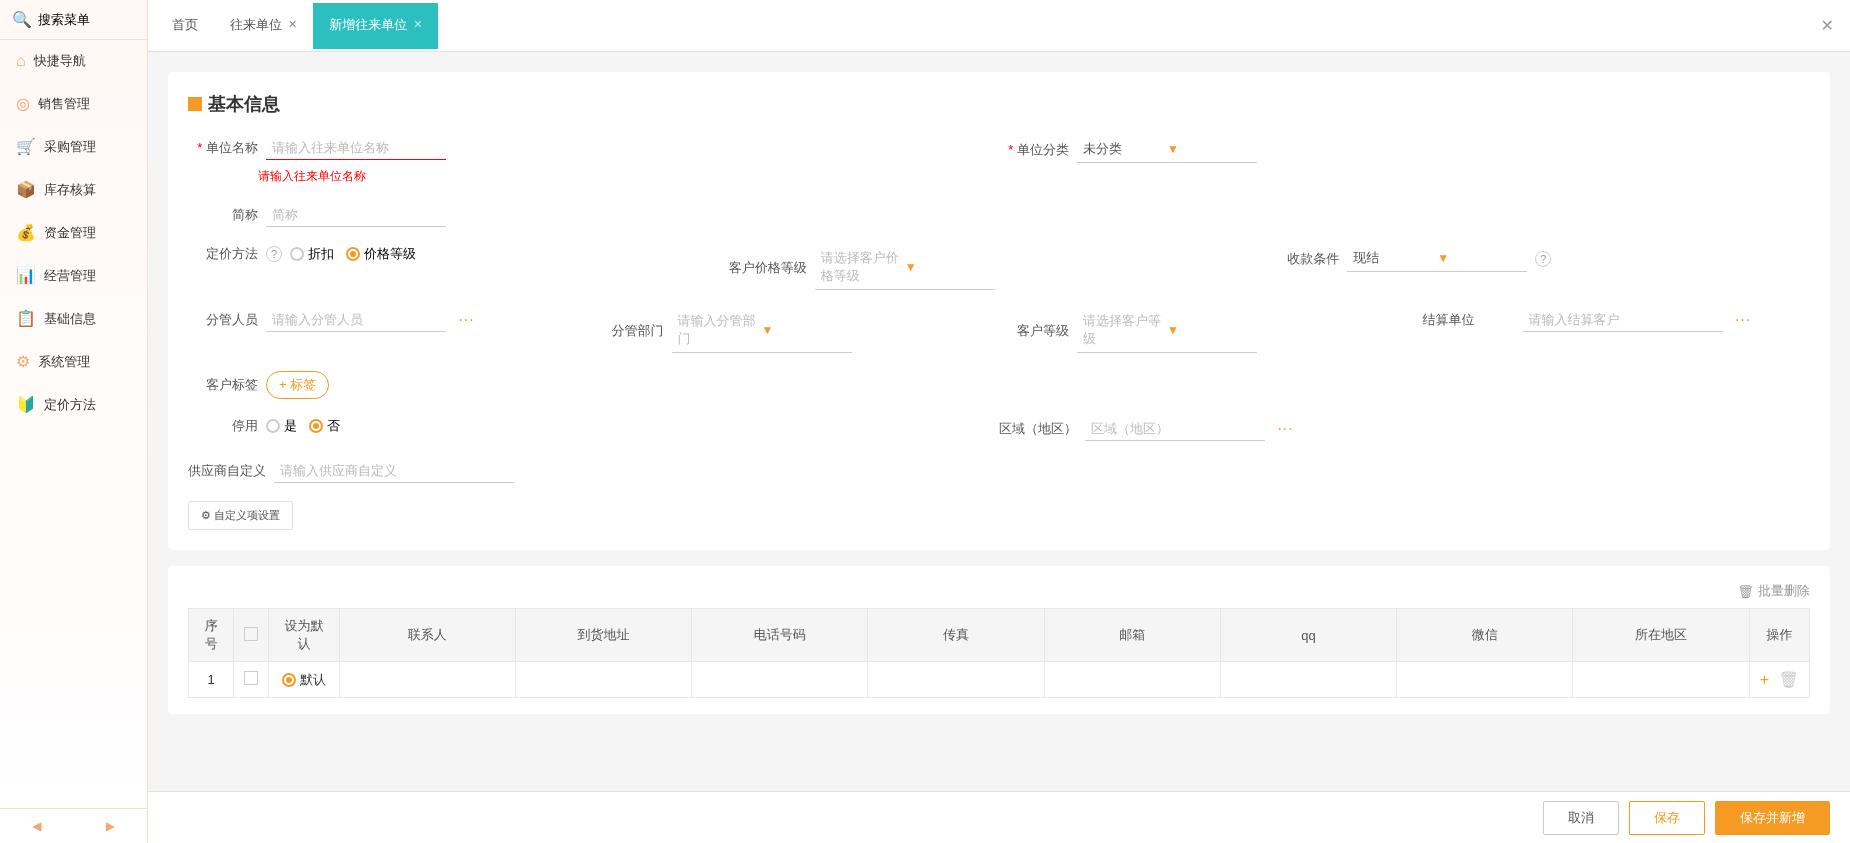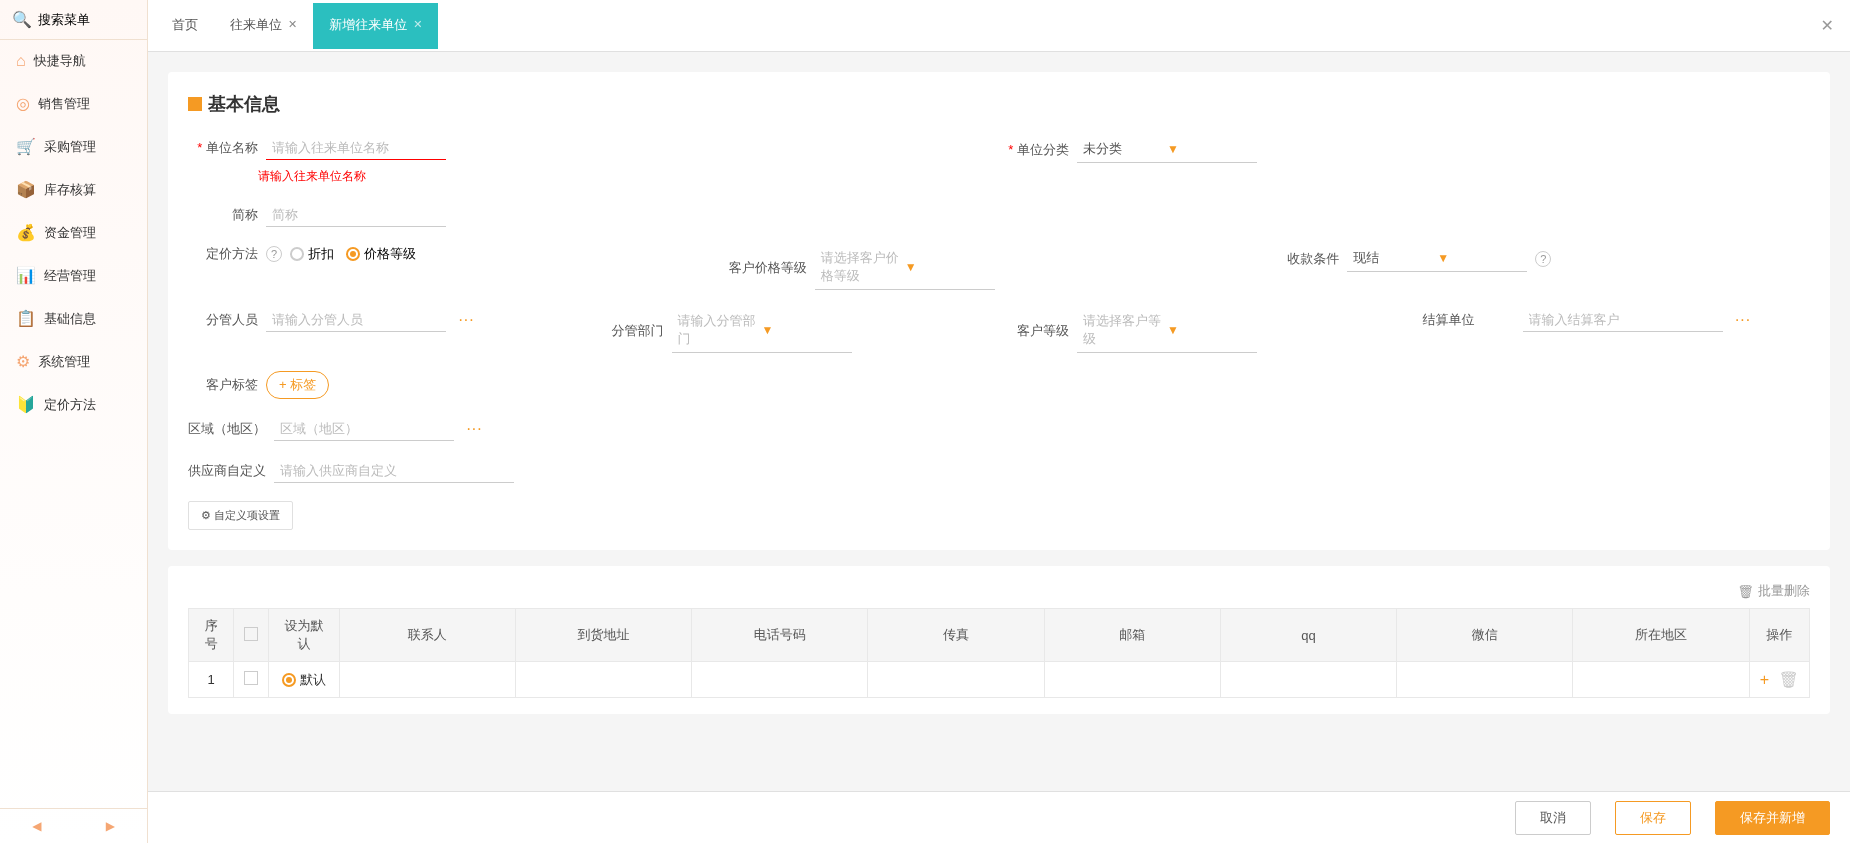--- a/index.html
+++ b/index.html
@@ -275,21 +275,21 @@
     }
 
     
     .footer-bar {
       background: #fff;
       border-top: 1px solid #e0e0e0;
       display: flex;
       justify-content: flex-end;
       align-items: center;
       padding: 10px 20px;
-      gap: 24px;
+      gap: 10px;
       height: 52px;
     }
     .btn-cancel {
       padding: 7px 24px;
       border: 1px solid #ccc;
       background: #fff;
       color: #555;
       cursor: pointer;
       font-size: 13px;
       border-radius: 2px;
@@ -499,20 +499,33 @@
       </div>
 
       <div class="form-row">
         <div class="form-field">
           <span class="form-label">客户标签</span>
           <button class="tag-btn">+ 标签</button>
         </div>
       </div>
 
       <div class="form-row">
+        <div class="form-field">
+          <span class="form-label">停用</span>
+          <div class="radio-group">
+            <div class="radio-item">
+              <div class="radio-circle"></div>
+              <span>是</span>
+            </div>
+            <div class="radio-item">
+              <div class="radio-circle checked"></div>
+              <span>否</span>
+            </div>
+          </div>
+        </div>
         <div class="form-field">
           <span class="form-label">区域（地区）</span>
           <input class="form-input" type="text" placeholder="区域（地区）" style="">
           <span class="more-btn">···</span>
         </div>
       </div>
 
       <div class="form-row">
         <div class="form-field">
           <span class="form-label">供应商自定义</span>

